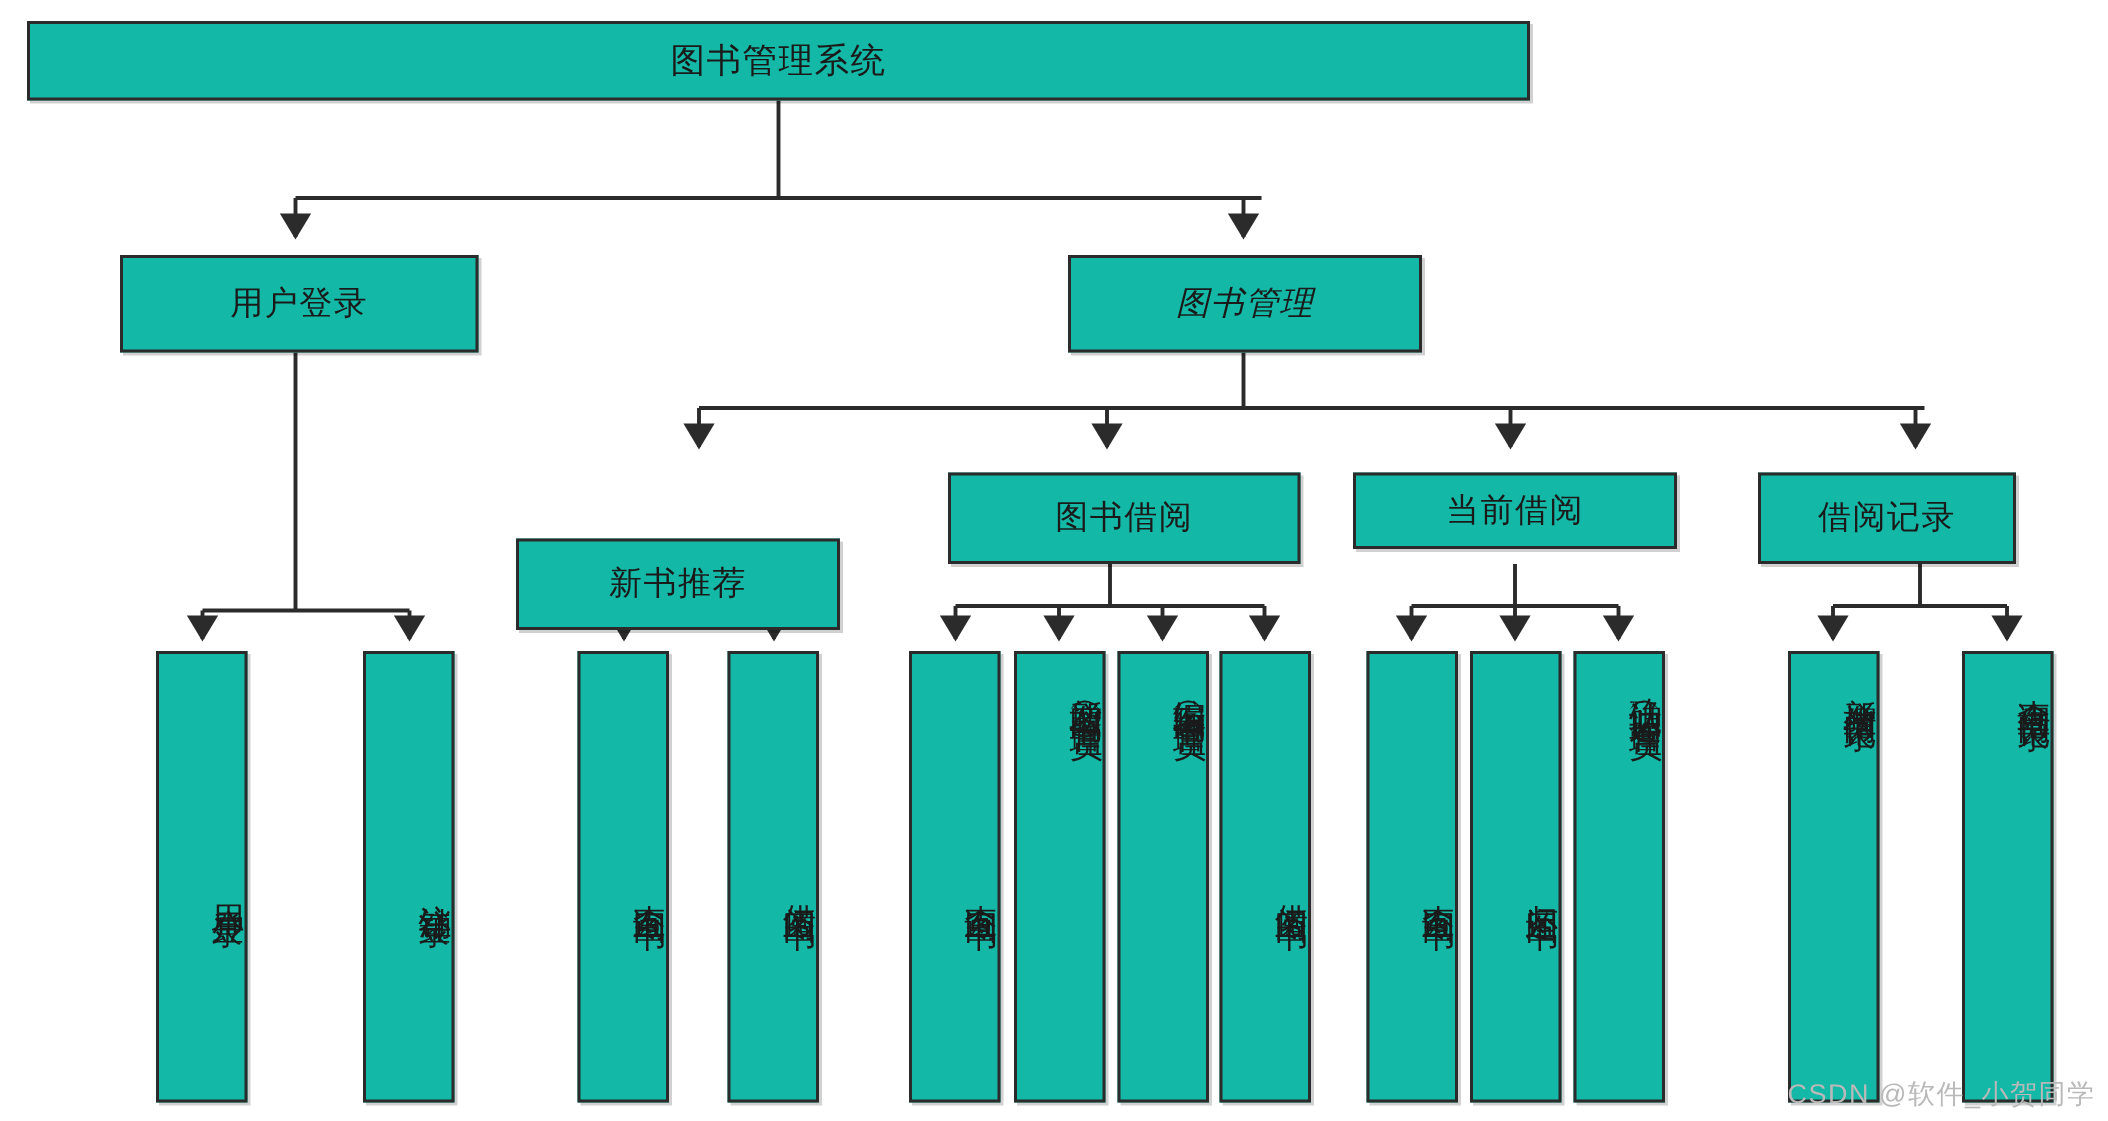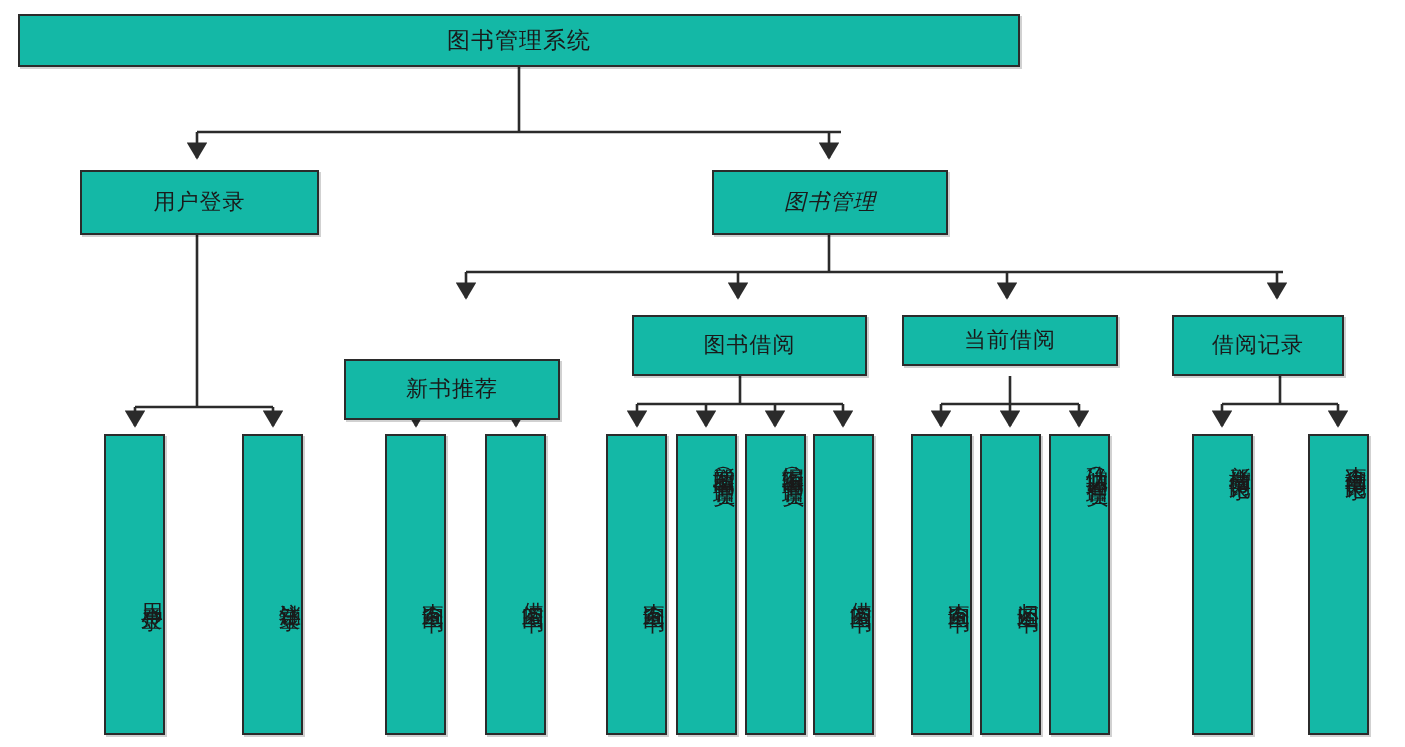--- a/index.html
+++ b/index.html
@@ -197,14 +197,15 @@
   </div>
 
   <div class="node node-v align-top" style="left:1192px;top:434px;width:61px;height:301px;">
     <span class="label">新增借阅记录</span>
   </div>
 
   <div class="node node-v align-top" style="left:1308px;top:434px;width:61px;height:301px;">
     <span class="label">查询借阅记录</span>
   </div>
 
+  <div class="watermark">CSDN @软件_小贺同学</div>
 
 </div>
 
 </body></html>

